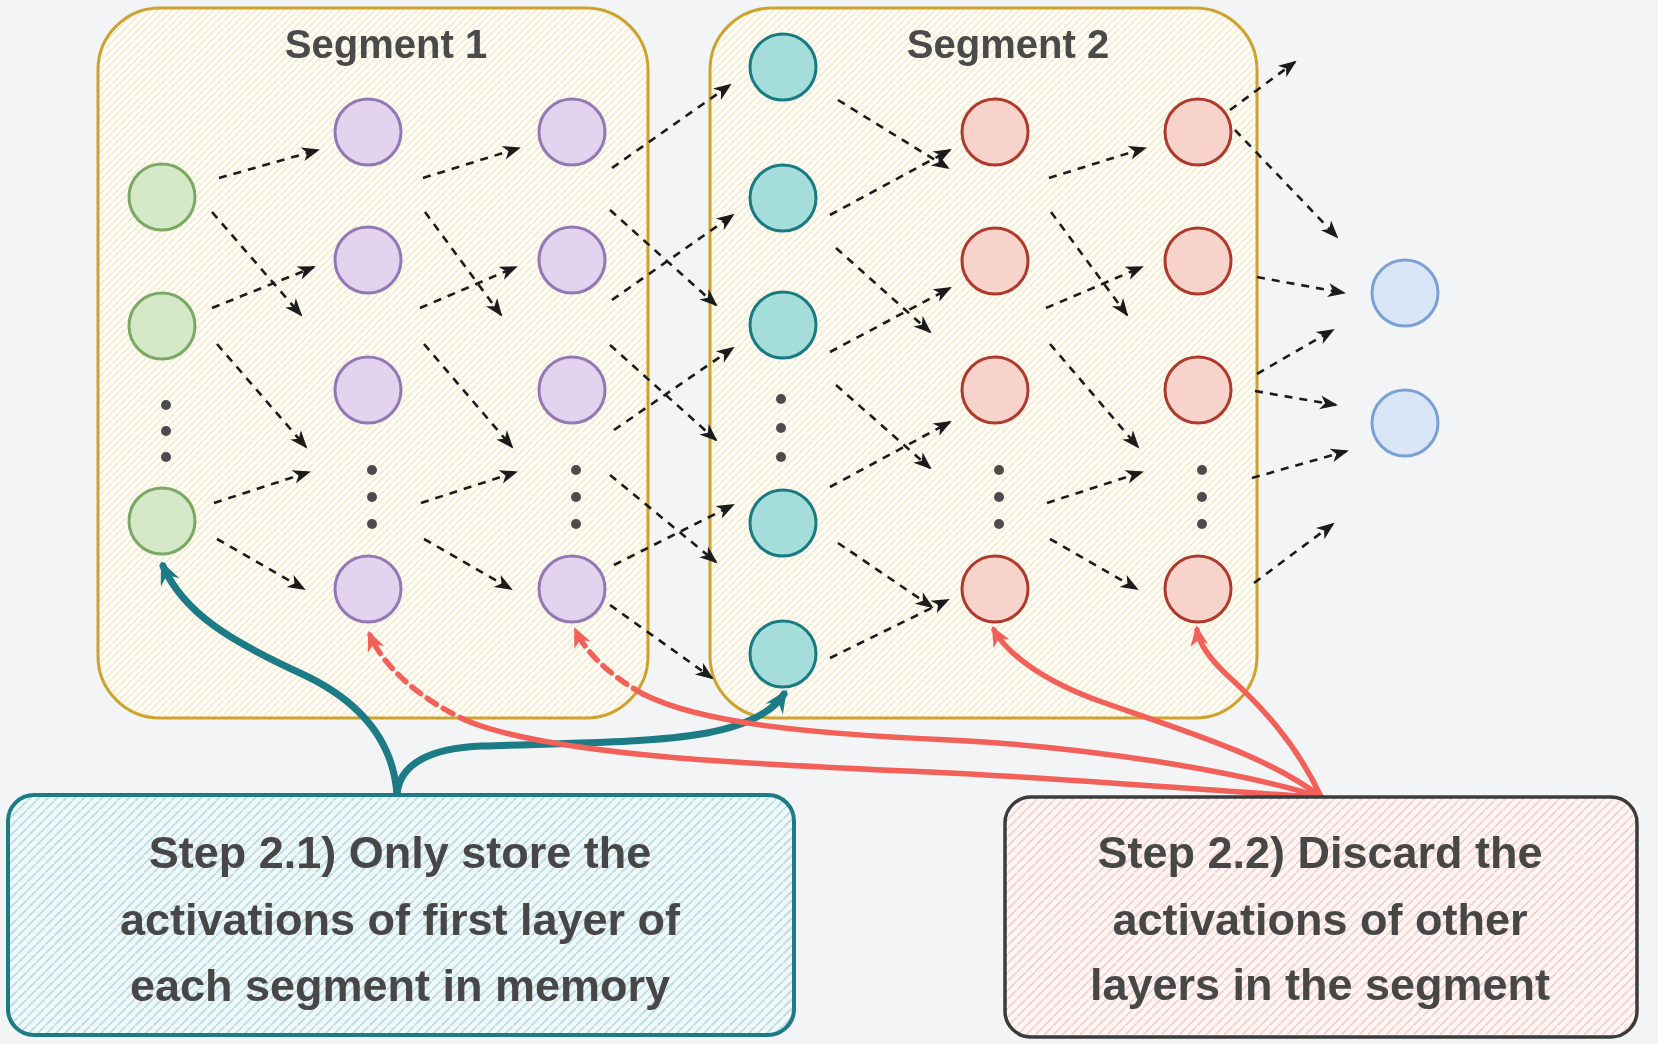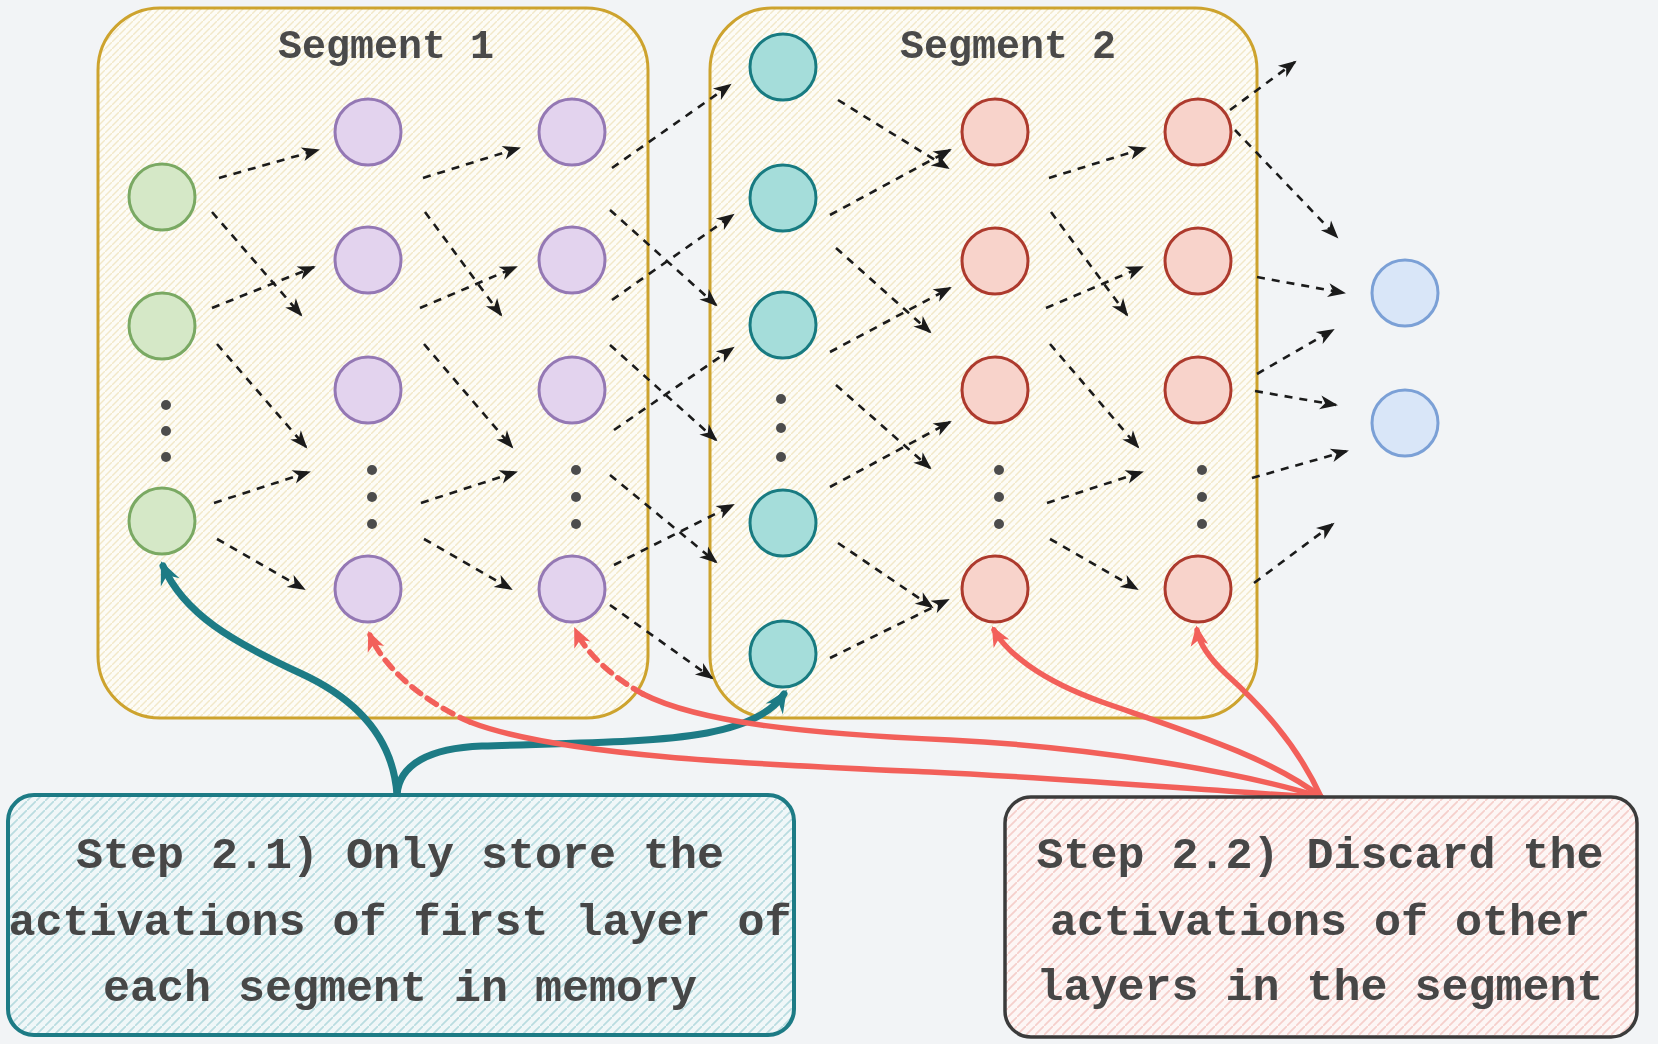--- a/index.html
+++ b/index.html
@@ -1,17 +1,17 @@
 <!DOCTYPE html>
 <html><head>
 <meta charset="utf-8">
 <style>
   html,body{margin:0;padding:0;background:#f2f4f6;}
   .stage{position:relative;width:1658px;height:1044px;background:#f2f4f6;overflow:hidden;
-         font-family:Liberation Mono, monospace;}
+         font-family:Liberation Sans, sans-serif;}
   svg{position:absolute;left:0;top:0;}
   .seg-title{font-size:40px;font-weight:bold;fill:#4a4a4a;text-anchor:middle;}
   .callout-line{font-size:45px;font-weight:bold;fill:#474747;text-anchor:middle;}
   .conn{fill:none;stroke:#1b1b1b;stroke-width:2.6;stroke-dasharray:8 7;}
   .node{stroke-width:3;}
   .annot{fill:none;stroke-linecap:round;}
 </style>
 </head>
 <body>
 

